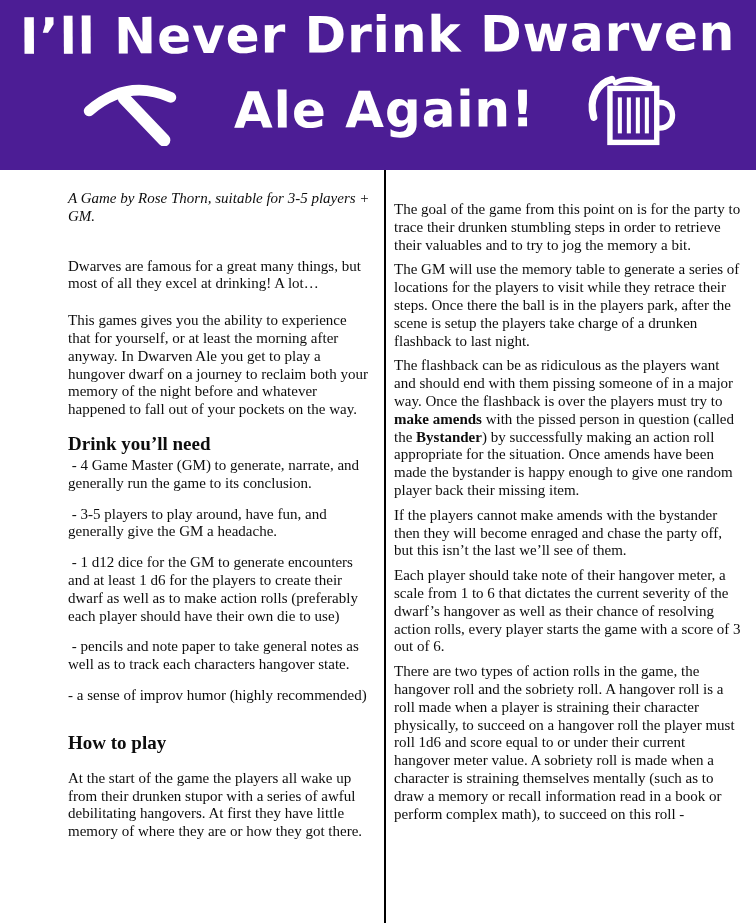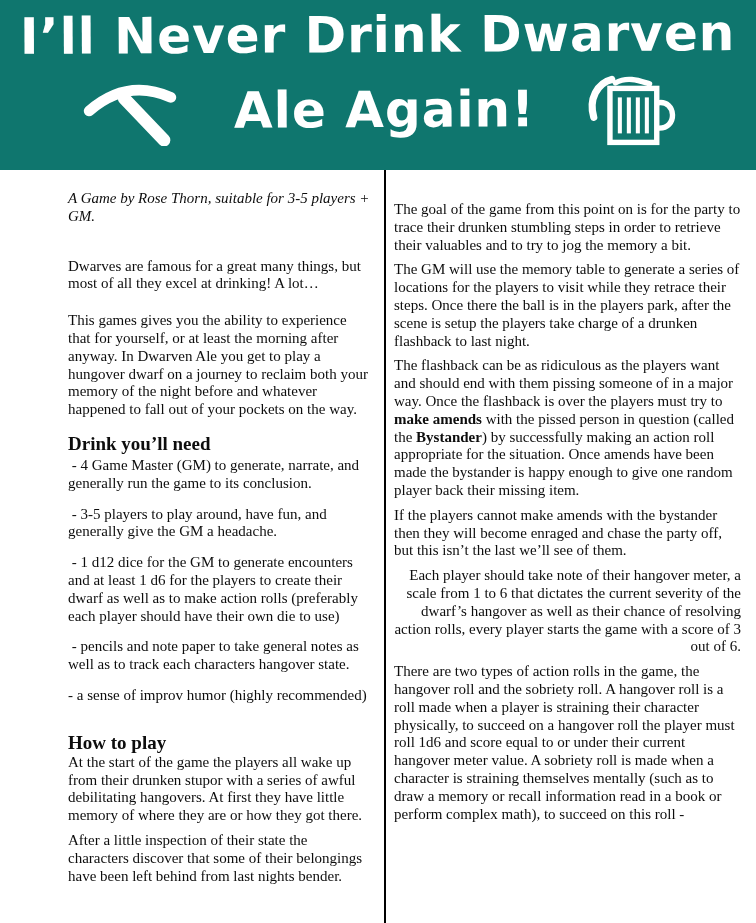--- a/index.html
+++ b/index.html
@@ -6,21 +6,21 @@
   html, body { background: #ffffff; }
   body {
     width: 756px; height: 923px; overflow: hidden;
     font-family: "Liberation Serif", serif;
     color: #0d0d0d;
   }
   .page { width: 756px; height: 923px; background: #ffffff; position: relative; }
 
   
   .banner {
-    height: 170px; background: #0f766e; color: #ffffff;
+    height: 170px; background: #4c1d95; color: #ffffff;
     display: flex; flex-direction: column; align-items: center;
     padding-top: 6px; gap: 10px; overflow: hidden;
   }
   .banner-title {
     font-family: "DejaVu Sans", sans-serif;
     font-weight: 700; font-size: 50px; letter-spacing: 1px;
     white-space: nowrap; transform: rotate(-0.3deg);
   }
   .banner-row2 {
     display: flex; align-items: center; gap: 50px;
@@ -40,24 +40,24 @@
   p, h2, .item { font-size: 15px; line-height: 17.8px; }
   .byline { font-style: italic; margin-bottom: 32px; }
   .para-intro1 { margin-bottom: 19px; }
   .para-intro2 { margin-bottom: 13px; }
   h2 {
     font-size: 19px; line-height: 23px; font-weight: 700;
     margin-bottom: 2px;
   }
   .item { white-space: pre-wrap; margin-bottom: 13px; }
   .item-last { margin-bottom: 0; }
-  .play-heading { margin-top: 26px; margin-bottom: 0; }
+  .play-heading { margin-top: 26px; margin-bottom: 16px; }
   .para-play { margin-bottom: 7px; }
   .col-right p { margin-bottom: 7px; }
-  .gap-before { margin-top: 4px; text-align: right; }
+  .gap-before { margin-top: 4px; }
   b { font-weight: 700; }
 </style>
 </head>
 <body>
 
 <div class="page">
 
   <div class="banner">
     <div class="banner-title">I’ll Never Drink Dwarven</div>
     <div class="banner-row2">
@@ -92,21 +92,20 @@
 
       <h2>Drink you’ll need</h2>
       <div class="item"> - 4 Game Master (GM) to generate, narrate, and generally run the game to its conclusion.</div>
       <div class="item"> - 3-5 players to play around, have fun, and generally give the GM a headache.</div>
       <div class="item"> - 1 d12 dice for the GM to generate encounters and at least 1 d6 for the players to create their dwarf as well as to make action rolls (preferably each player should have their own die to use)</div>
       <div class="item"> - pencils and note paper to take general notes as well as to track each characters hangover state.</div>
       <div class="item item-last">- a sense of improv humor (highly recommended)</div>
 
       <h2 class="play-heading">How to play</h2>
       <p class="para-play">At the start of the game the players all wake up from their drunken stupor with a series of awful debilitating hangovers. At first they have little memory of where they are or how they got there.</p>
-      <p class="para-play">After a little inspection of their state the characters discover that some of their belongings have been left behind from last nights bender.</p>
     </div>
 
     <div class="col-right">
       <p>The goal of the game from this point on is for the party to trace their drunken stumbling steps in order to retrieve their valuables and to try to jog the memory a bit.</p>
       <p>The GM will use the memory table to generate a series of locations for the players to visit while they retrace their steps. Once there the ball is in the players park, after the scene is setup the players take charge of a drunken flashback to last night.</p>
       <p><span>The flashback can be as ridiculous as the players want and should end with them pissing someone of in a major way. Once the flashback is over the players must try to </span><b>make amends</b><span> with the pissed person in question (called the </span><b>Bystander</b><span>) by successfully making an action roll appropriate for the situation. Once amends have been made the bystander is happy enough to give one random player back their missing item.</span></p>
       <p>If the players cannot make amends with the bystander then they will become enraged and chase the party off, but this isn’t the last we’ll see of them.</p>
       <p class="gap-before">Each player should take note of their hangover meter, a scale from 1 to 6 that dictates the current severity of the dwarf’s hangover as well as their chance of resolving action rolls, every player starts the game with a score of 3 out of 6.</p>
       <p>There are two types of action rolls in the game, the hangover roll and the sobriety roll. A hangover roll is a roll made when a player is straining their character physically, to succeed on a hangover roll the player must roll 1d6 and score equal to or under their current hangover meter value. A sobriety roll is made when a character is straining themselves mentally (such as to draw a memory or recall information read in a book or perform complex math), to succeed on this roll -</p>
     </div>

